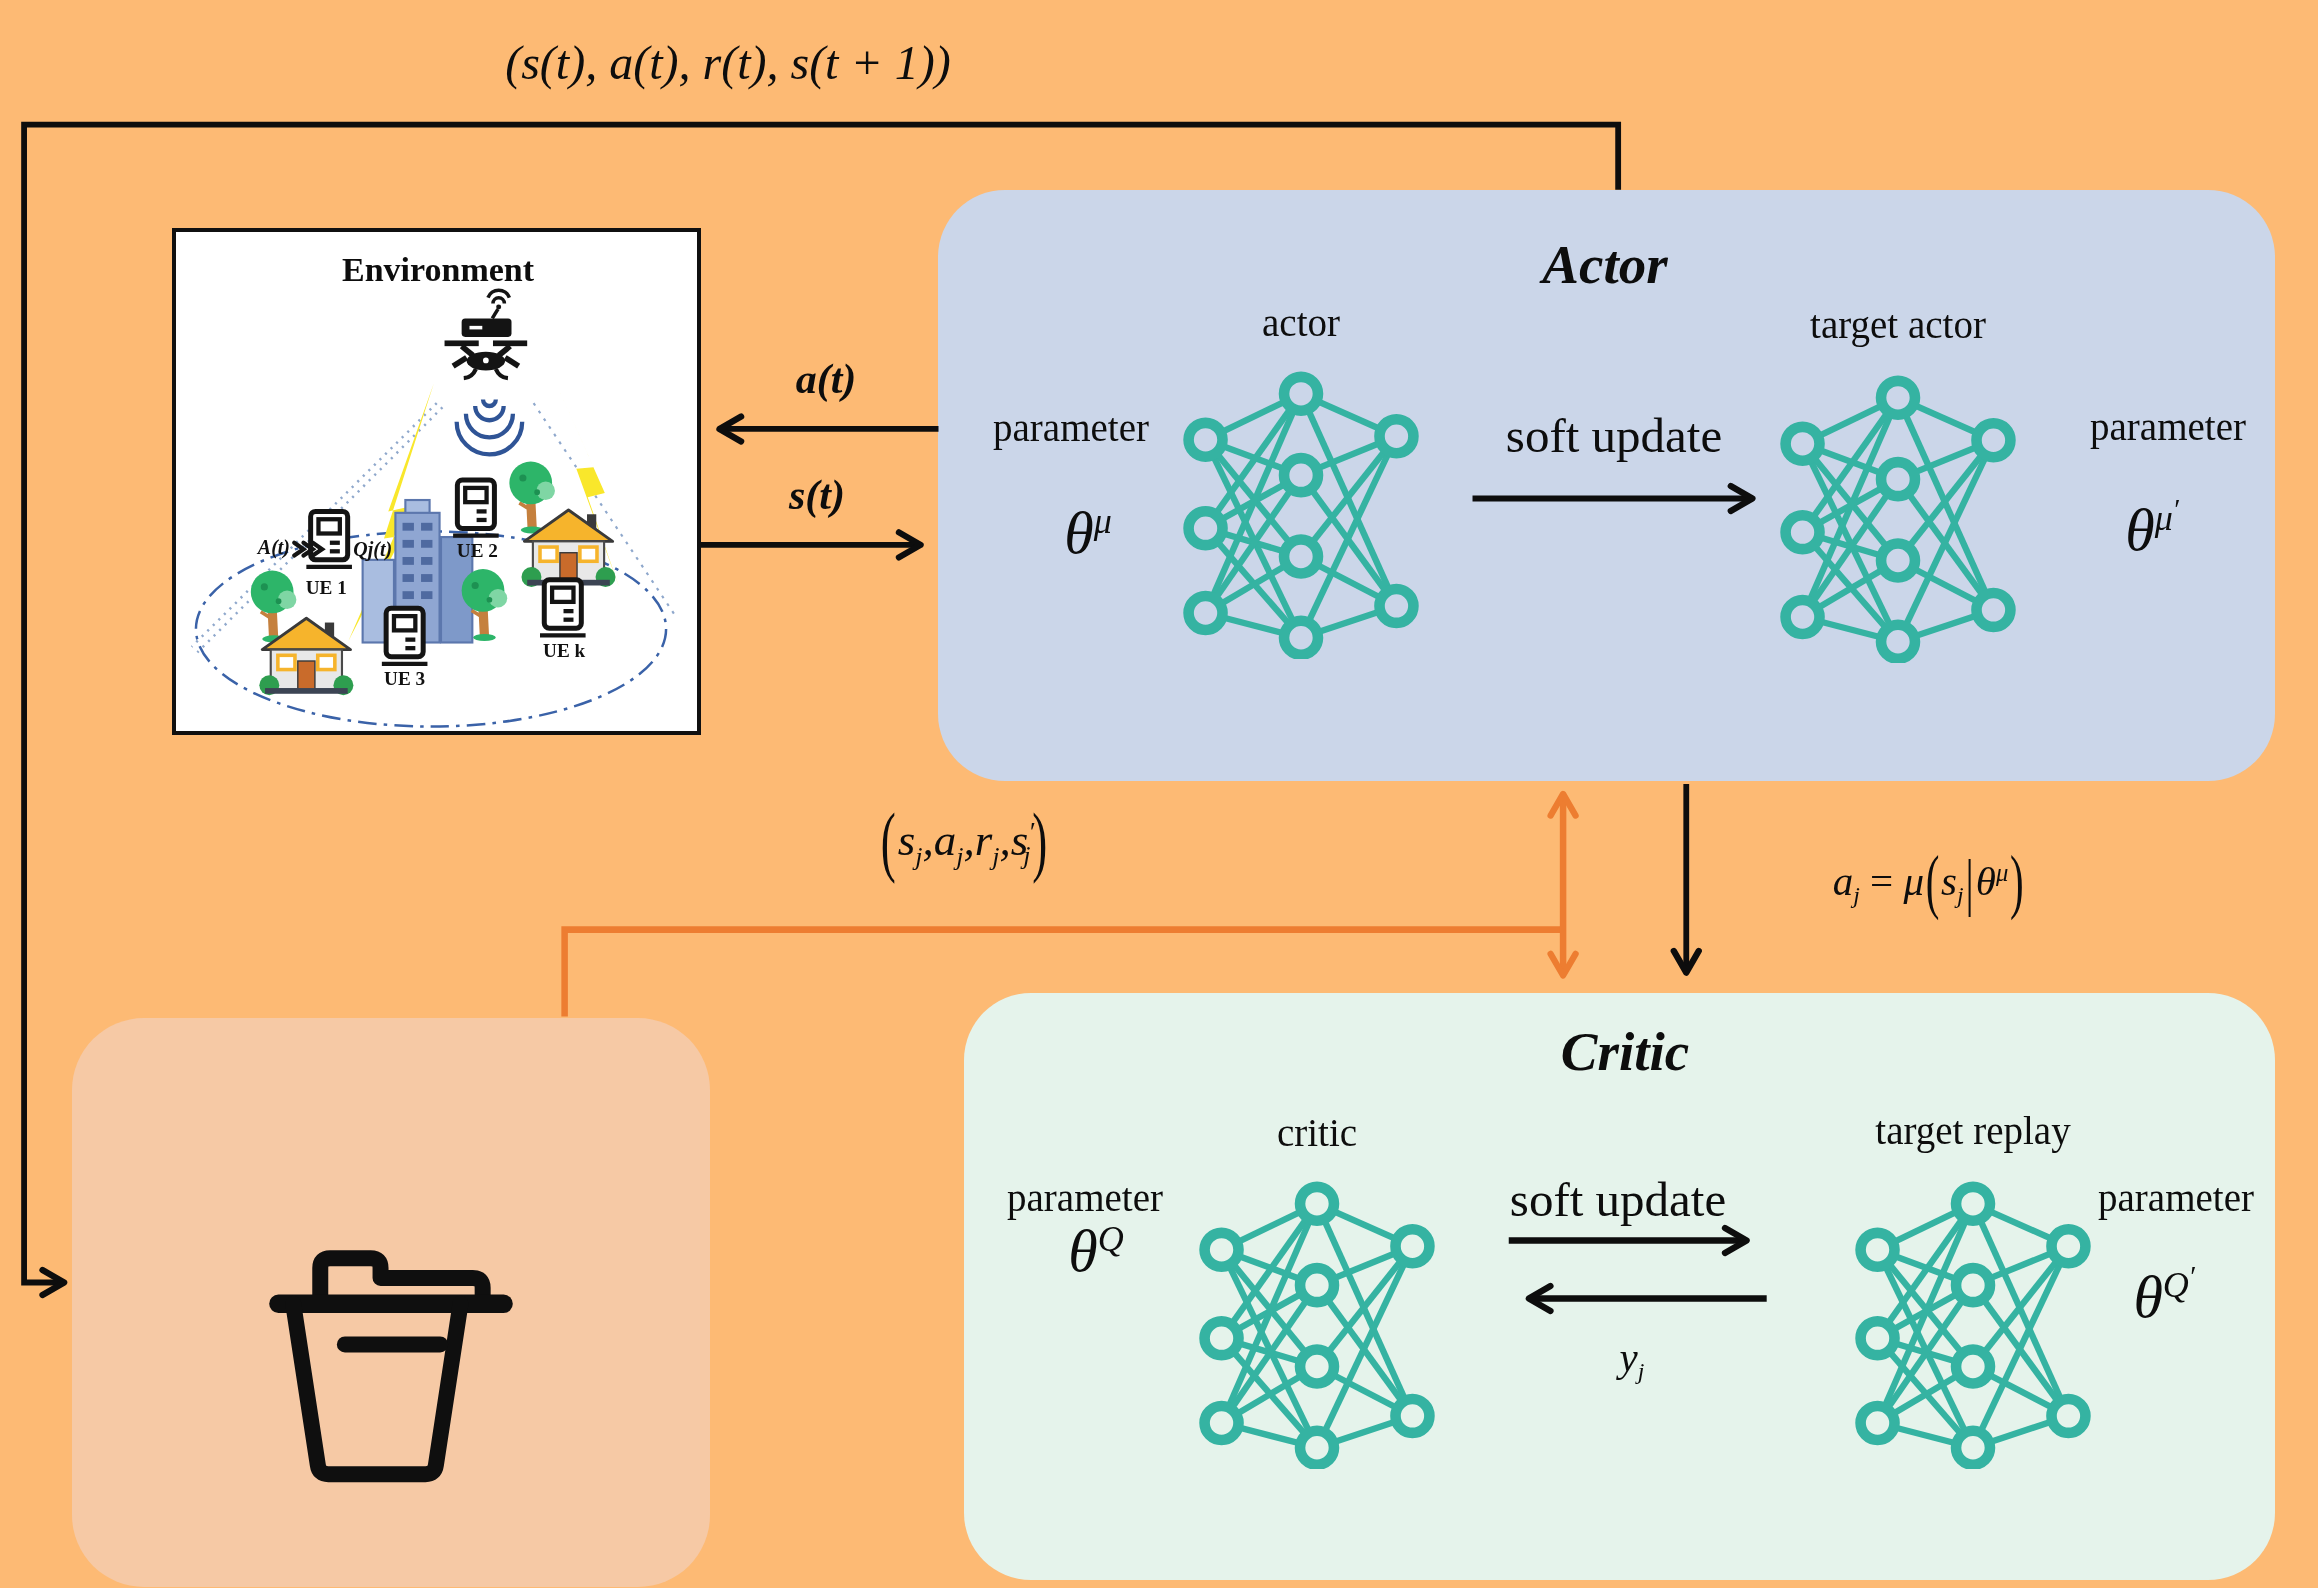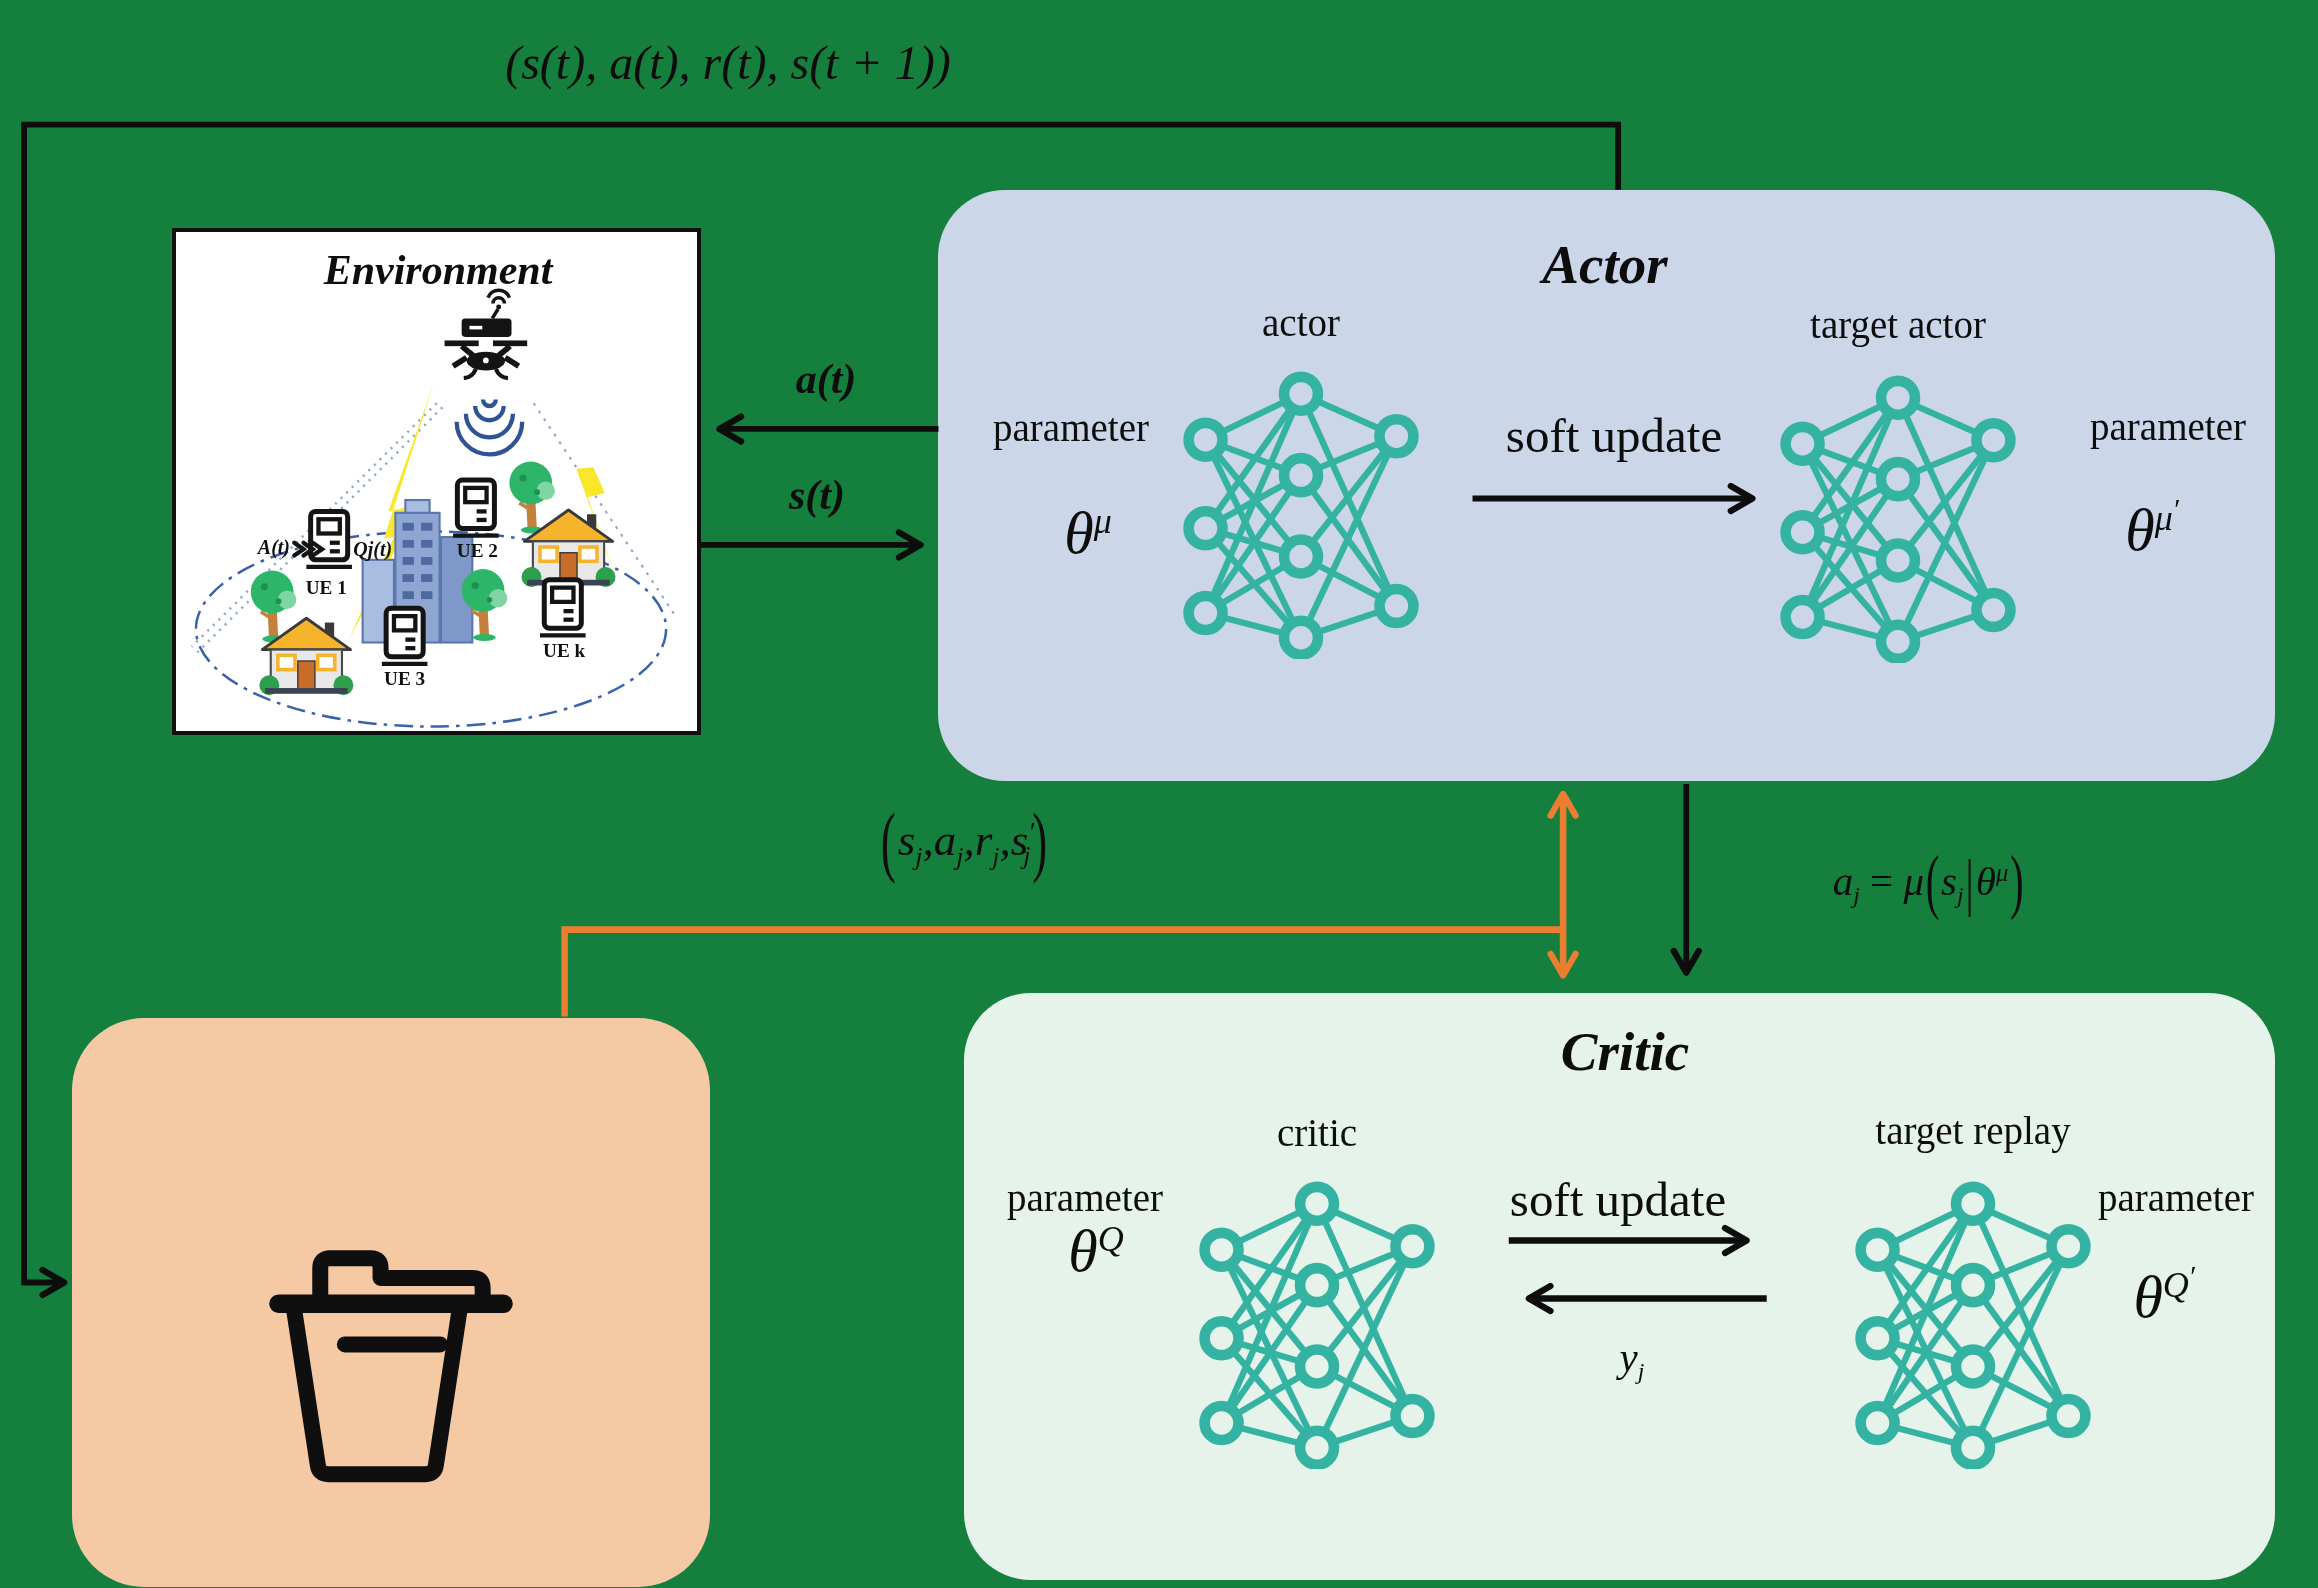--- a/index.html
+++ b/index.html
@@ -1,27 +1,27 @@
 <!DOCTYPE html>
 <html style="font-size:11.6px"><head>
 <meta charset="utf-8">
 <style>
   html,body{margin:0;padding:0;background:#ffffff;}
-  #canvas{position:relative;width:2319px;height:1589px;background:#15803d;overflow:hidden;
+  #canvas{position:relative;width:2319px;height:1589px;background:#fdba74;overflow:hidden;
           font-family:"Liberation Serif",serif;color:#0d0d0d;}
   .abs{position:absolute;}
   .ctr{transform:translate(-50%,-50%);white-space:nowrap;}
   .box{position:absolute;border-radius:67px;}
   #actor-box{left:938px;top:190px;width:1337px;height:591px;background:#CBD6E9;}
   #critic-box{left:964px;top:993px;width:1311px;height:587px;background:#E5F3EB;}
   #replay-box{left:72px;top:1018px;width:638px;height:569px;background:#F6C9A5;border-radius:72px;}
   #env-box{position:absolute;left:172px;top:228px;width:529px;height:507px;background:#ffffff;
            border:4.3px solid #101010;box-sizing:border-box;}
   .box-title{font-size:55px;font-weight:bold;font-style:italic;}
-  .env-title{font-size:42px;font-weight:bold;font-style:italic;}
+  .env-title{font-size:34px;font-weight:bold;}
   .replay-title{font-size:49px;font-weight:bold;font-style:italic;}
   .net-label{font-size:39px;}
   .param-label{font-size:39px;}
   .soft-label{font-size:49px;}
   .param-val{font-size:60px;}
   .sig-label{font-size:42px;font-weight:bold;font-style:italic;}
   .top-tuple{font-size:48px;font-style:italic;}
   .sample-tuple{font-size:45px;text-align:center;}
   .action-formula{font-size:41px;}
   .yj{font-size:41px;}

